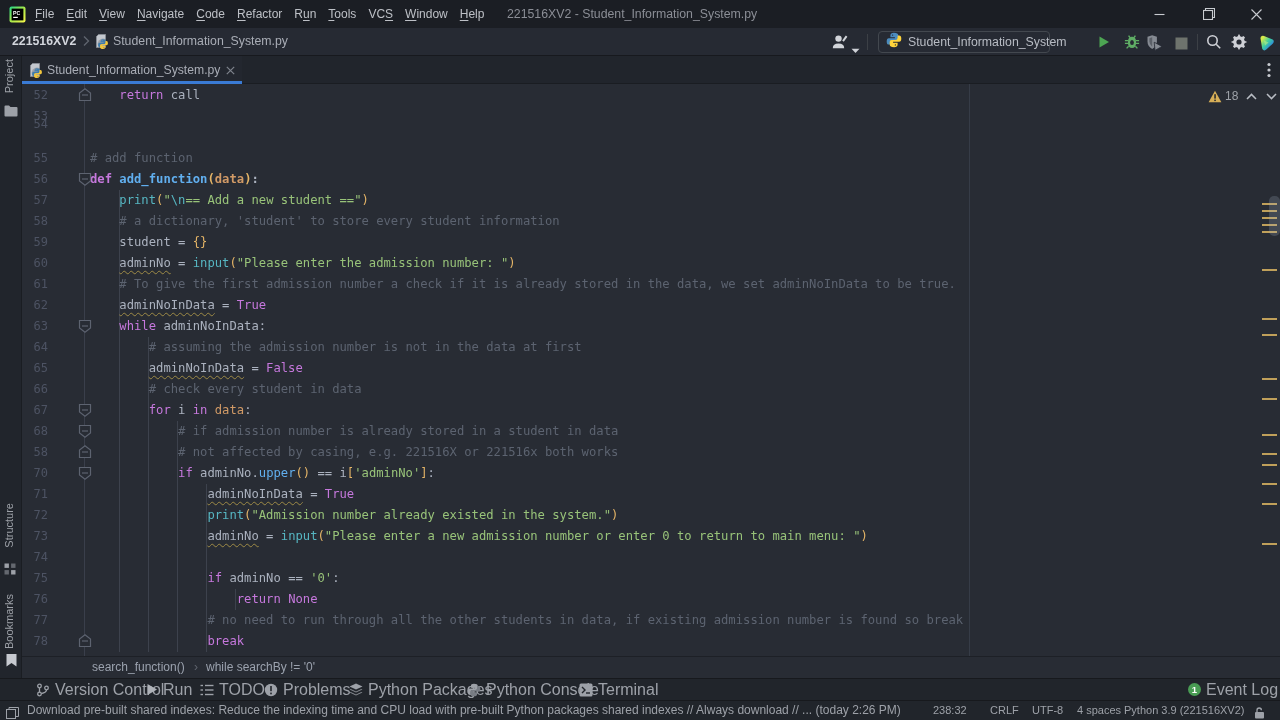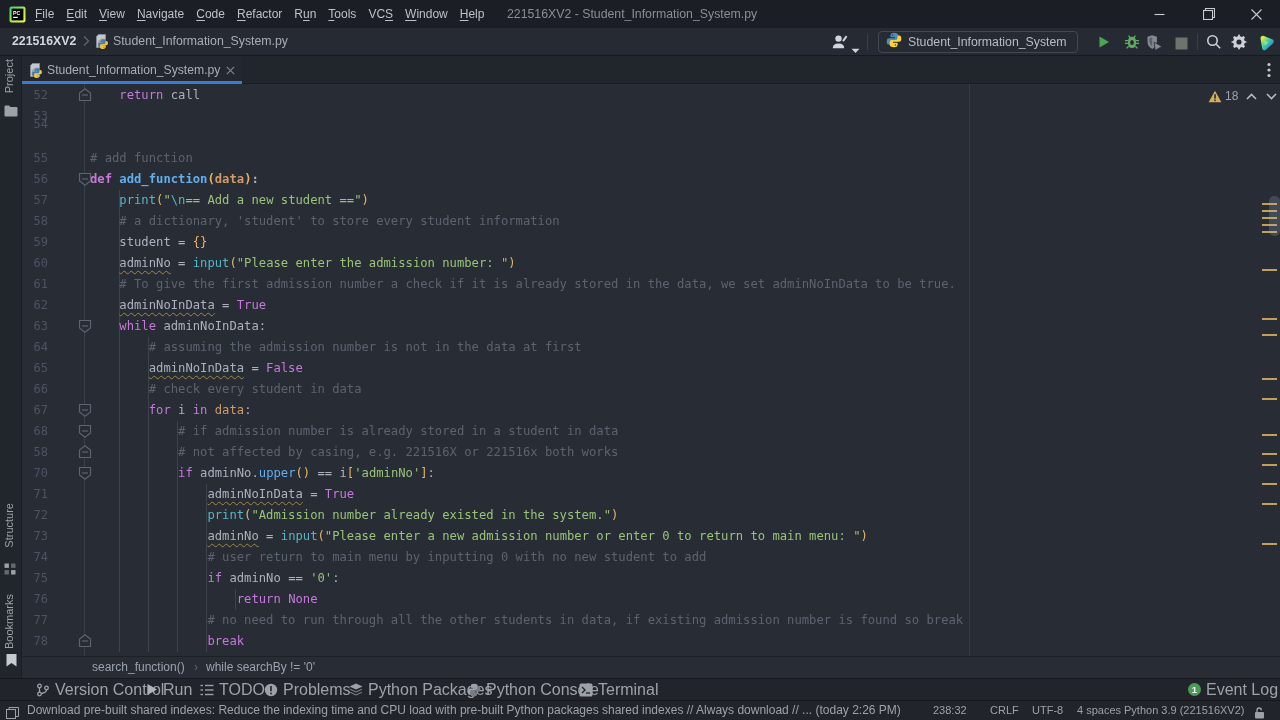--- a/index.html
+++ b/index.html
@@ -13,21 +13,21 @@
   .menu-item { color:#bdc0c6; font-size:12px; padding:16px 6px; line-height:28px; }
   .menu-item u { text-decoration-thickness:1px; text-underline-offset:2px; }
   #window-title { left:507px; top:0; line-height:28px; color:#8b8e96; font-size:12.3px; }
   .win-btn { top:0; width:47px; height:28px; display:flex; align-items:center; justify-content:center; }
   
   #navbar { left:0; top:28px; width:1280px; height:28px; background:#262a33; border-bottom:1px solid #17191e; }
   #nav-project { left:12px; top:0; line-height:27px; color:#d3d6dd; font-size:12.3px; font-weight:bold; }
   #nav-chevron { left:82px; top:7px; color:#5f646e; font-size:13px; line-height:13px; }
   #nav-file-icon { left:93px; top:5px; }
   #nav-file { left:113px; top:0; line-height:27px; color:#a9adb6; font-size:12.3px; }
-  #runcfg { left:878px; top:3px; width:200px; height:22px; border:1px solid #43484f; border-radius:4px; display:flex; align-items:center; }
+  #runcfg { left:878px; top:3px; width:172px; height:22px; border:1px solid #43484f; border-radius:4px; display:flex; align-items:center; }
   #runcfg-label { color:#b8bcc4; font-size:12.3px; margin-left:6px; }
   .toolbar-sep { top:6px; width:1px; height:16px; background:#3c4046; }
   
   #tabrow { left:22px; top:56px; width:1258px; height:28px; background:#21252c; border-bottom:1px solid #1a1d22; }
   #tab1 { left:0; top:0; width:220px; height:28px; display:flex; align-items:center; background:#23272f; position:relative; }
   #tab1-label { color:#a9adb6; font-size:12.2px; margin-left:4px; }
   #tab-underline { left:0; top:25px; width:220px; height:3px; background:#3a7bd5; }
   
   #stripe { left:0; top:56px; width:22px; height:644px; background:#21252c; border-right:1px solid #1a1d22; }
   .stripe-label { position:absolute; left:3px; color:#9da1a8; font-size:11px; white-space:nowrap; writing-mode:vertical-rl; transform:rotate(180deg); }
@@ -292,21 +292,21 @@
         <div class="cl" style="top: 253px;"><span class="t">        </span><span class="c"># assuming the admission number is not in the data at first</span></div>
         <div class="cl" style="top: 274px;"><span class="t">        </span><span class="t u">adminNoInData</span><span class="t"> = </span><span class="k">False</span></div>
         <div class="cl" style="top: 295px;"><span class="t">        </span><span class="c"># check every student in data</span></div>
         <div class="cl" style="top: 316px;"><span class="t">        </span><span class="k">for</span><span class="t"> i </span><span class="k">in</span><span class="t"> </span><span class="p">data</span><span class="t">:</span></div>
         <div class="cl" style="top: 337px;"><span class="t">            </span><span class="c"># if admission number is already stored in a student in data</span></div>
         <div class="cl" style="top: 358px;"><span class="t">            </span><span class="c"># not affected by casing, e.g. 221516X or 221516x both works</span></div>
         <div class="cl" style="top: 379px;"><span class="t">            </span><span class="k">if</span><span class="t"> adminNo.</span><span class="b">upper</span><span class="g">()</span><span class="t"> == i</span><span class="g">[</span><span class="s">'adminNo'</span><span class="g">]</span><span class="t">:</span></div>
         <div class="cl" style="top: 400px;"><span class="t">                </span><span class="t u">adminNoInData</span><span class="t"> = </span><span class="k">True</span></div>
         <div class="cl" style="top: 421px;"><span class="t">                </span><span class="y">print</span><span class="g">(</span><span class="s">"Admission number already existed in the system."</span><span class="g">)</span></div>
         <div class="cl" style="top: 442px;"><span class="t">                </span><span class="t u">adminNo</span><span class="t"> = </span><span class="y">input</span><span class="g">(</span><span class="s">"Please enter a new admission number or enter 0 to return to main menu: "</span><span class="g">)</span></div>
-        <div class="cl" style="top: 463px;"><span class="t">                </span><span class="c"># user return to main menu by inputting 0 with no new student to add</span></div>
+        <div class="cl" style="top: 463px;"><span class="t">                </span></div>
         <div class="cl" style="top: 484px;"><span class="t">                </span><span class="k">if</span><span class="t"> adminNo == </span><span class="s">'0'</span><span class="t">:</span></div>
         <div class="cl" style="top: 505px;"><span class="t">                    </span><span class="k">return</span><span class="t"> </span><span class="k">None</span></div>
         <div class="cl" style="top: 526px;"><span class="t">                </span><span class="c"># no need to run through all the other students in data, if existing admission number is found so break</span></div>
         <div class="cl" style="top: 547px;"><span class="t">                </span><span class="k">break</span></div>
       </div>
     <div id="folds">
         <span class="fold-marker" style="left: 56px; top: 4px;"><svg width="14" height="14" viewBox="0 0 14 14">
             <path d="M1.5 12.5 L1.5 5 L7 0.8 L12.5 5 L12.5 12.5 Z" fill="#282c34" stroke="#5d6370" stroke-width="1.2"></path>
             <line x1="4" y1="7" x2="10" y2="7" stroke="#5d6370" stroke-width="1.2"></line>
           </svg></span>

